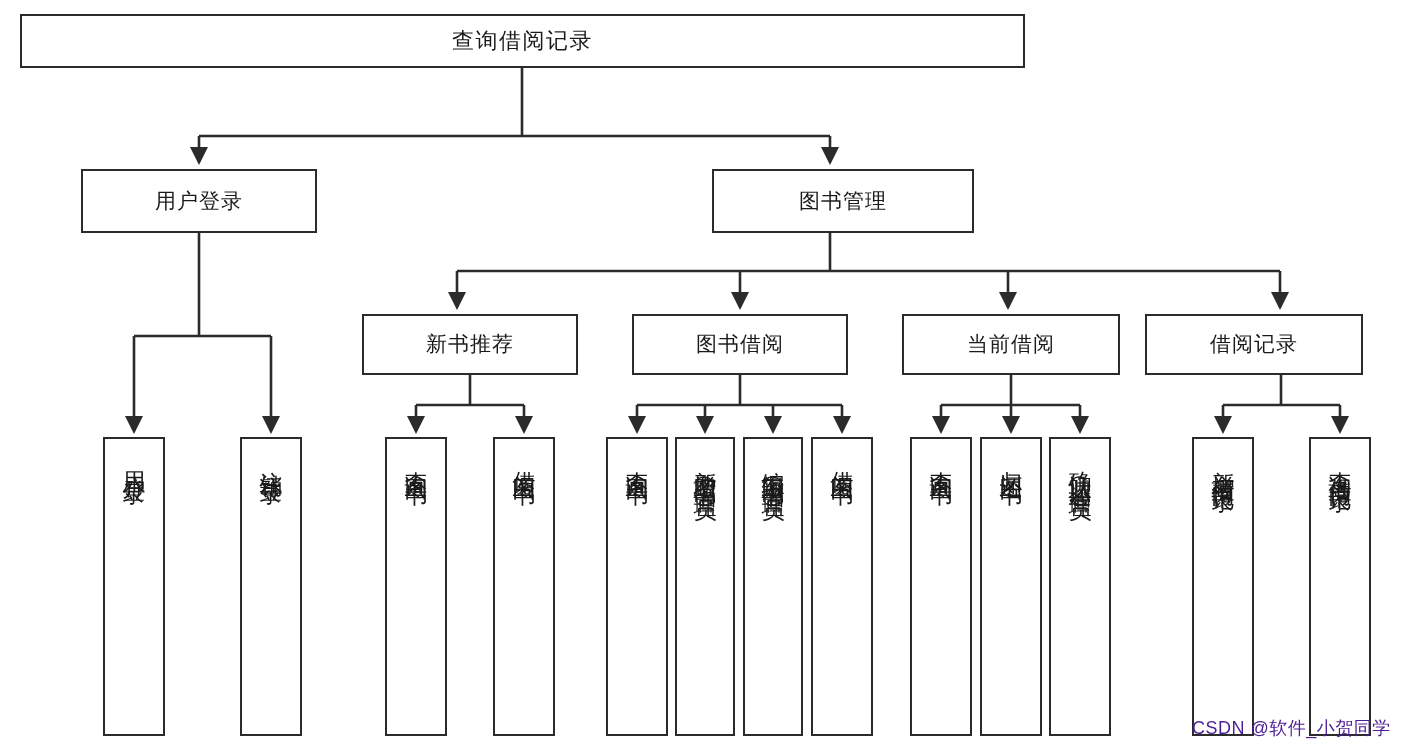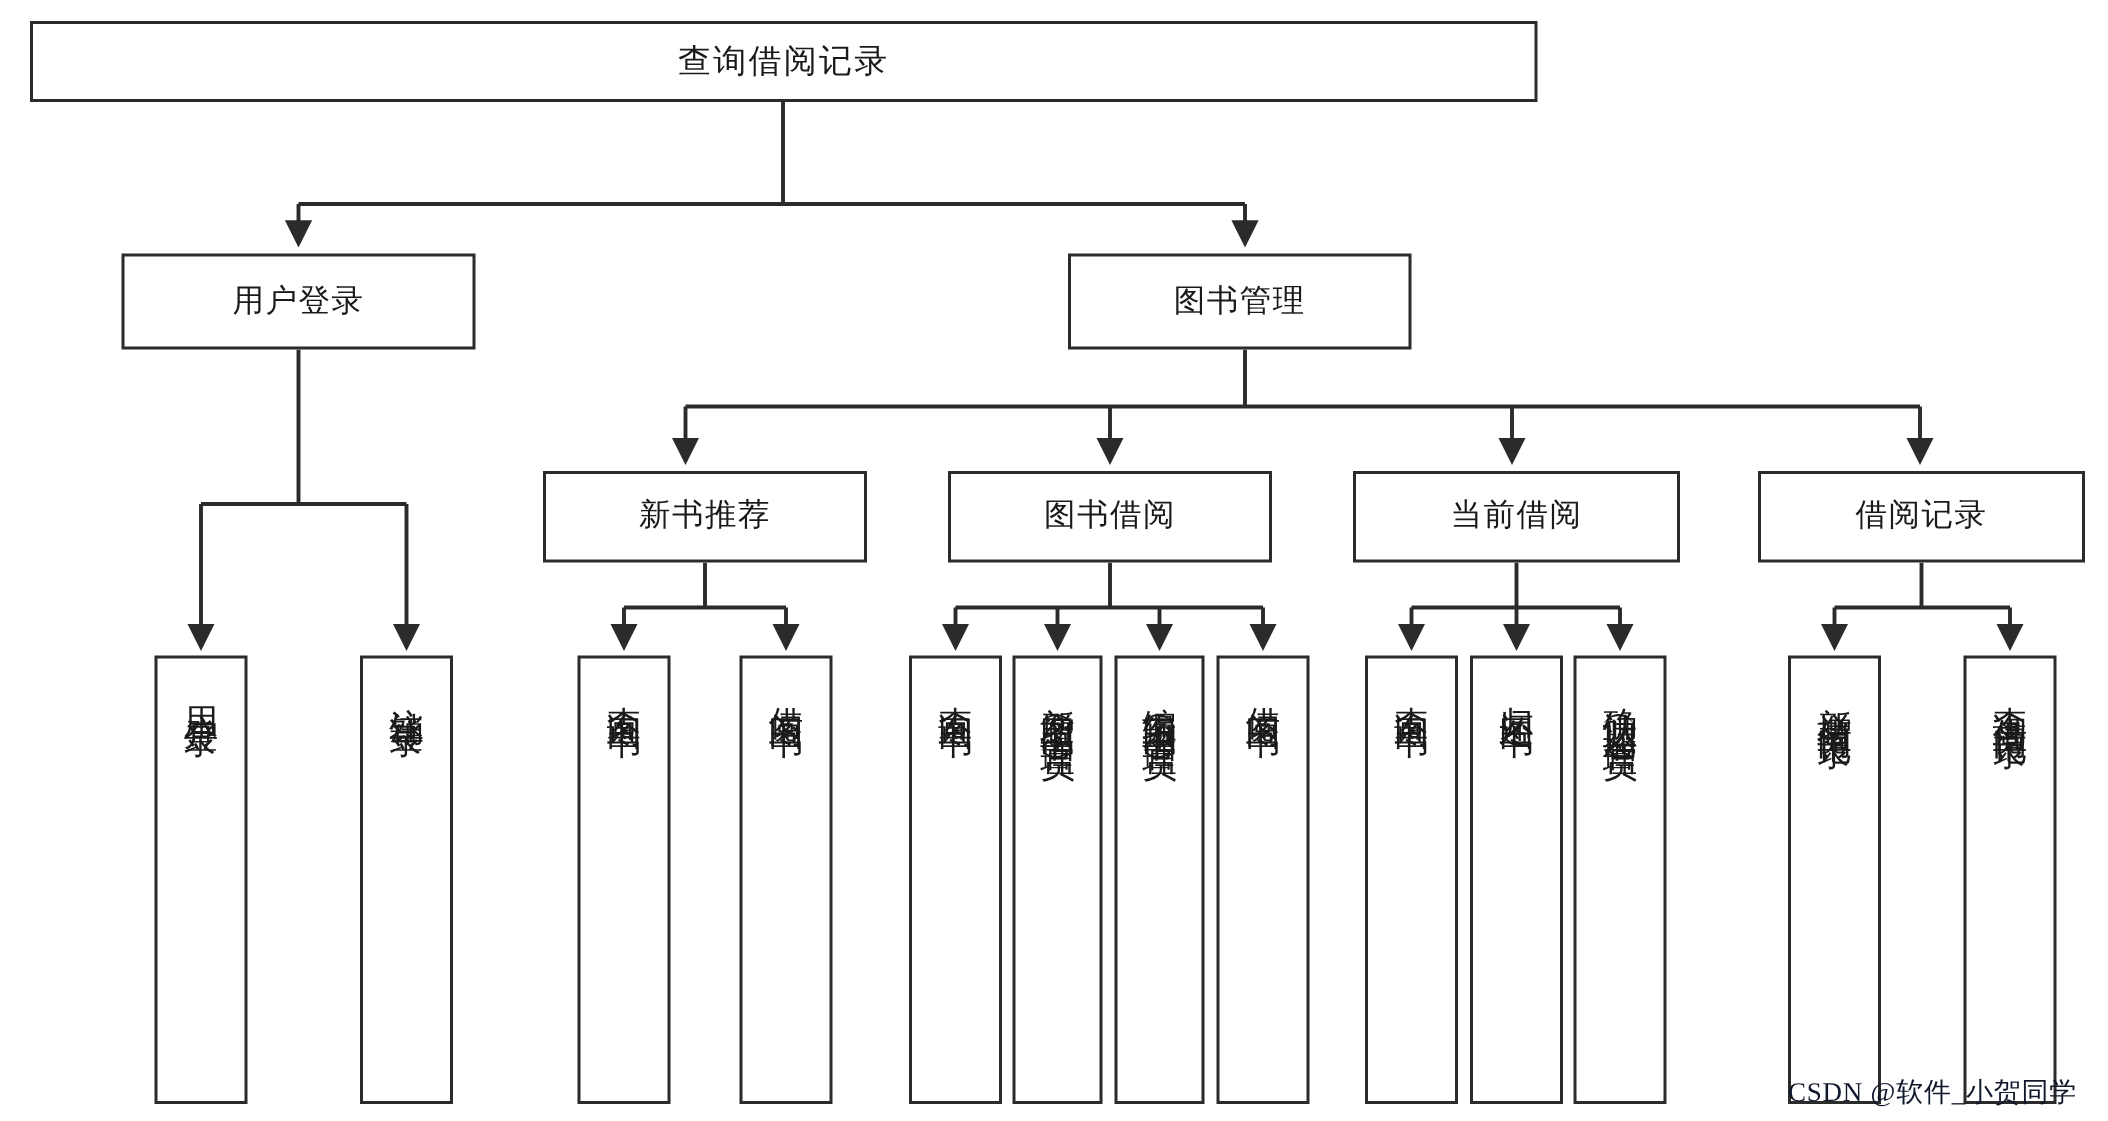--- a/index.html
+++ b/index.html
@@ -62,25 +62,24 @@
     text-orientation: upright;
     font-size: 23px;
     letter-spacing: 4px;
     line-height: 1;
   }
   .watermark {
     position: absolute;
     left: 1192px;
     top: 716px;
     font-size: 18px;
-    color: #0f172a;
+    color: #4c1d95;
     letter-spacing: 0.5px;
     white-space: nowrap;
     user-select: none;
-    font-family: Liberation Serif, serif;
   }
 </style>
 </head>
 <body>
 
 <div id="canvas">
 
   <svg class="wires" viewBox="0 0 1405 747" xmlns="http://www.w3.org/2000/svg">
     <defs>
       <marker id="arrow" viewBox="0 0 12 12" refX="10" refY="6" markerWidth="7" markerHeight="7" orient="auto-start-reverse">
@@ -132,37 +131,37 @@
   </svg>
 
   <div class="node h root" style="left:20px; top:14px; width:1005px; height:54px;">
     <span class="lbl">查询借阅记录</span>
   </div>
 
   <div class="node h" style="left:81px; top:169px; width:236px; height:64px;">
     <span class="lbl">用户登录</span>
   </div>
 
-  <div class="node h" style="left:712px; top:169px; width:229px; height:64px;">
+  <div class="node h" style="left:712px; top:169px; width:262px; height:64px;">
     <span class="lbl">图书管理</span>
   </div>
 
   <div class="node h" style="left:632px; top:314px; width:216px; height:61px;">
     <span class="lbl">图书借阅</span>
   </div>
 
   <div class="node h" style="left:362px; top:314px; width:216px; height:61px;">
     <span class="lbl">新书推荐</span>
   </div>
 
   <div class="node h" style="left:902px; top:314px; width:218px; height:61px;">
     <span class="lbl">当前借阅</span>
   </div>
 
-  <div class="node h" style="left:1172px; top:314px; width:218px; height:61px;">
+  <div class="node h" style="left:1145px; top:314px; width:218px; height:61px;">
     <span class="lbl">借阅记录</span>
   </div>
 
   <div class="node v" style="left:103px; top:437px; width:62px; height:299px;">
     <span class="lbl">用户登录</span>
   </div>
   <div class="node v" style="left:240px; top:437px; width:62px; height:299px;">
     <span class="lbl">注销登录</span>
   </div>
 

